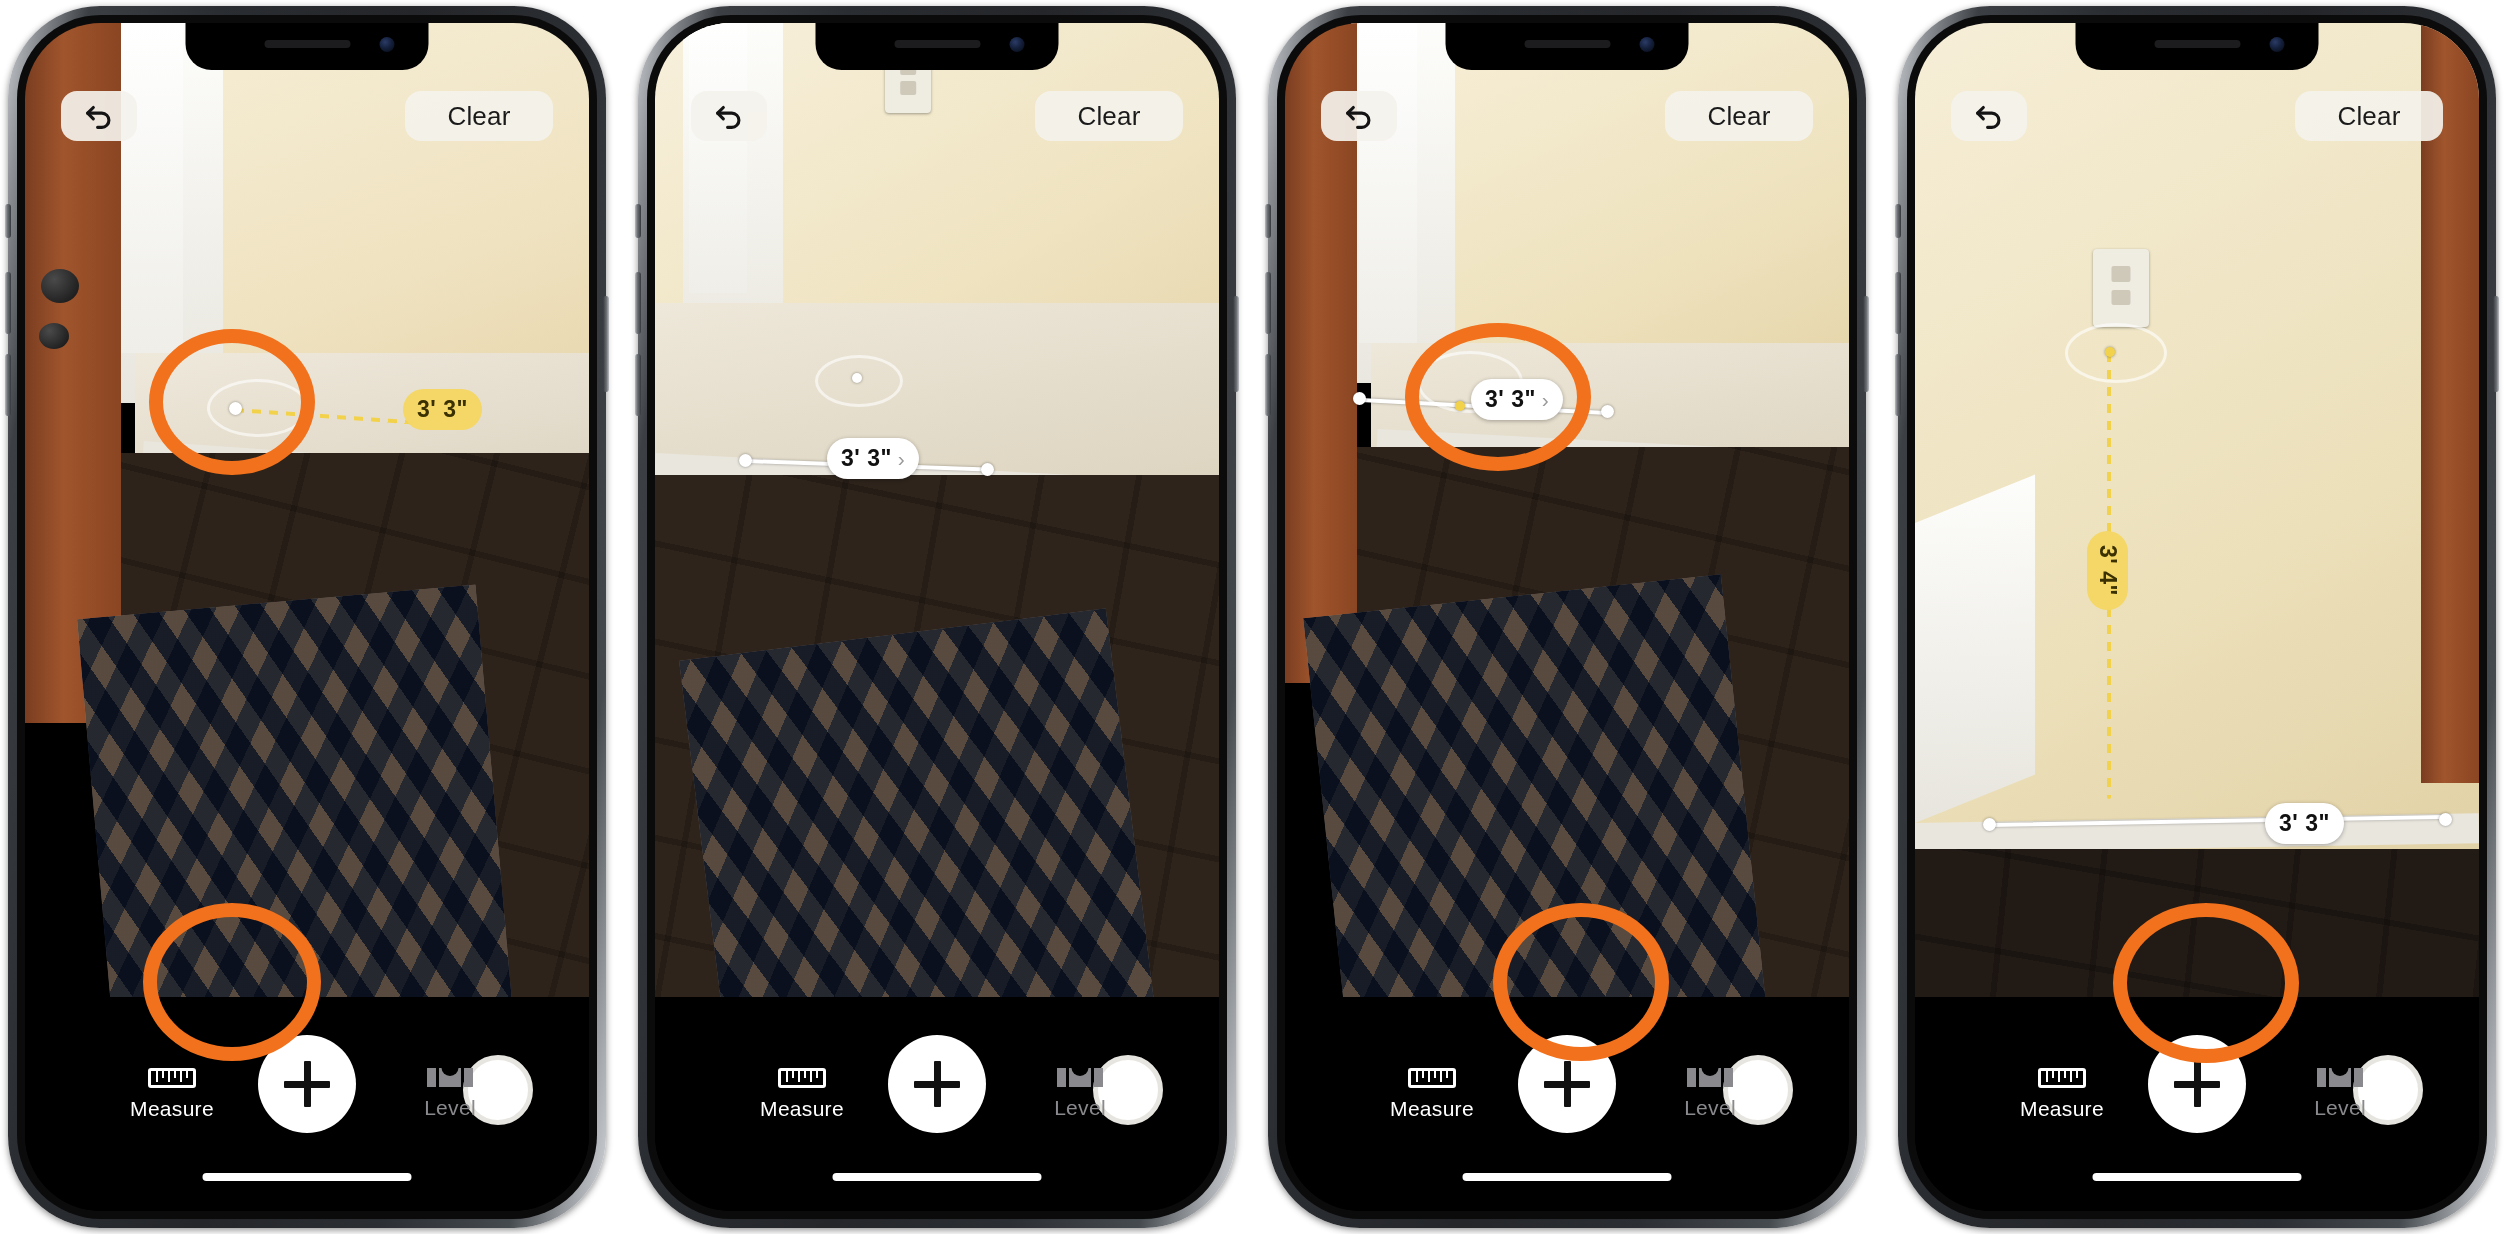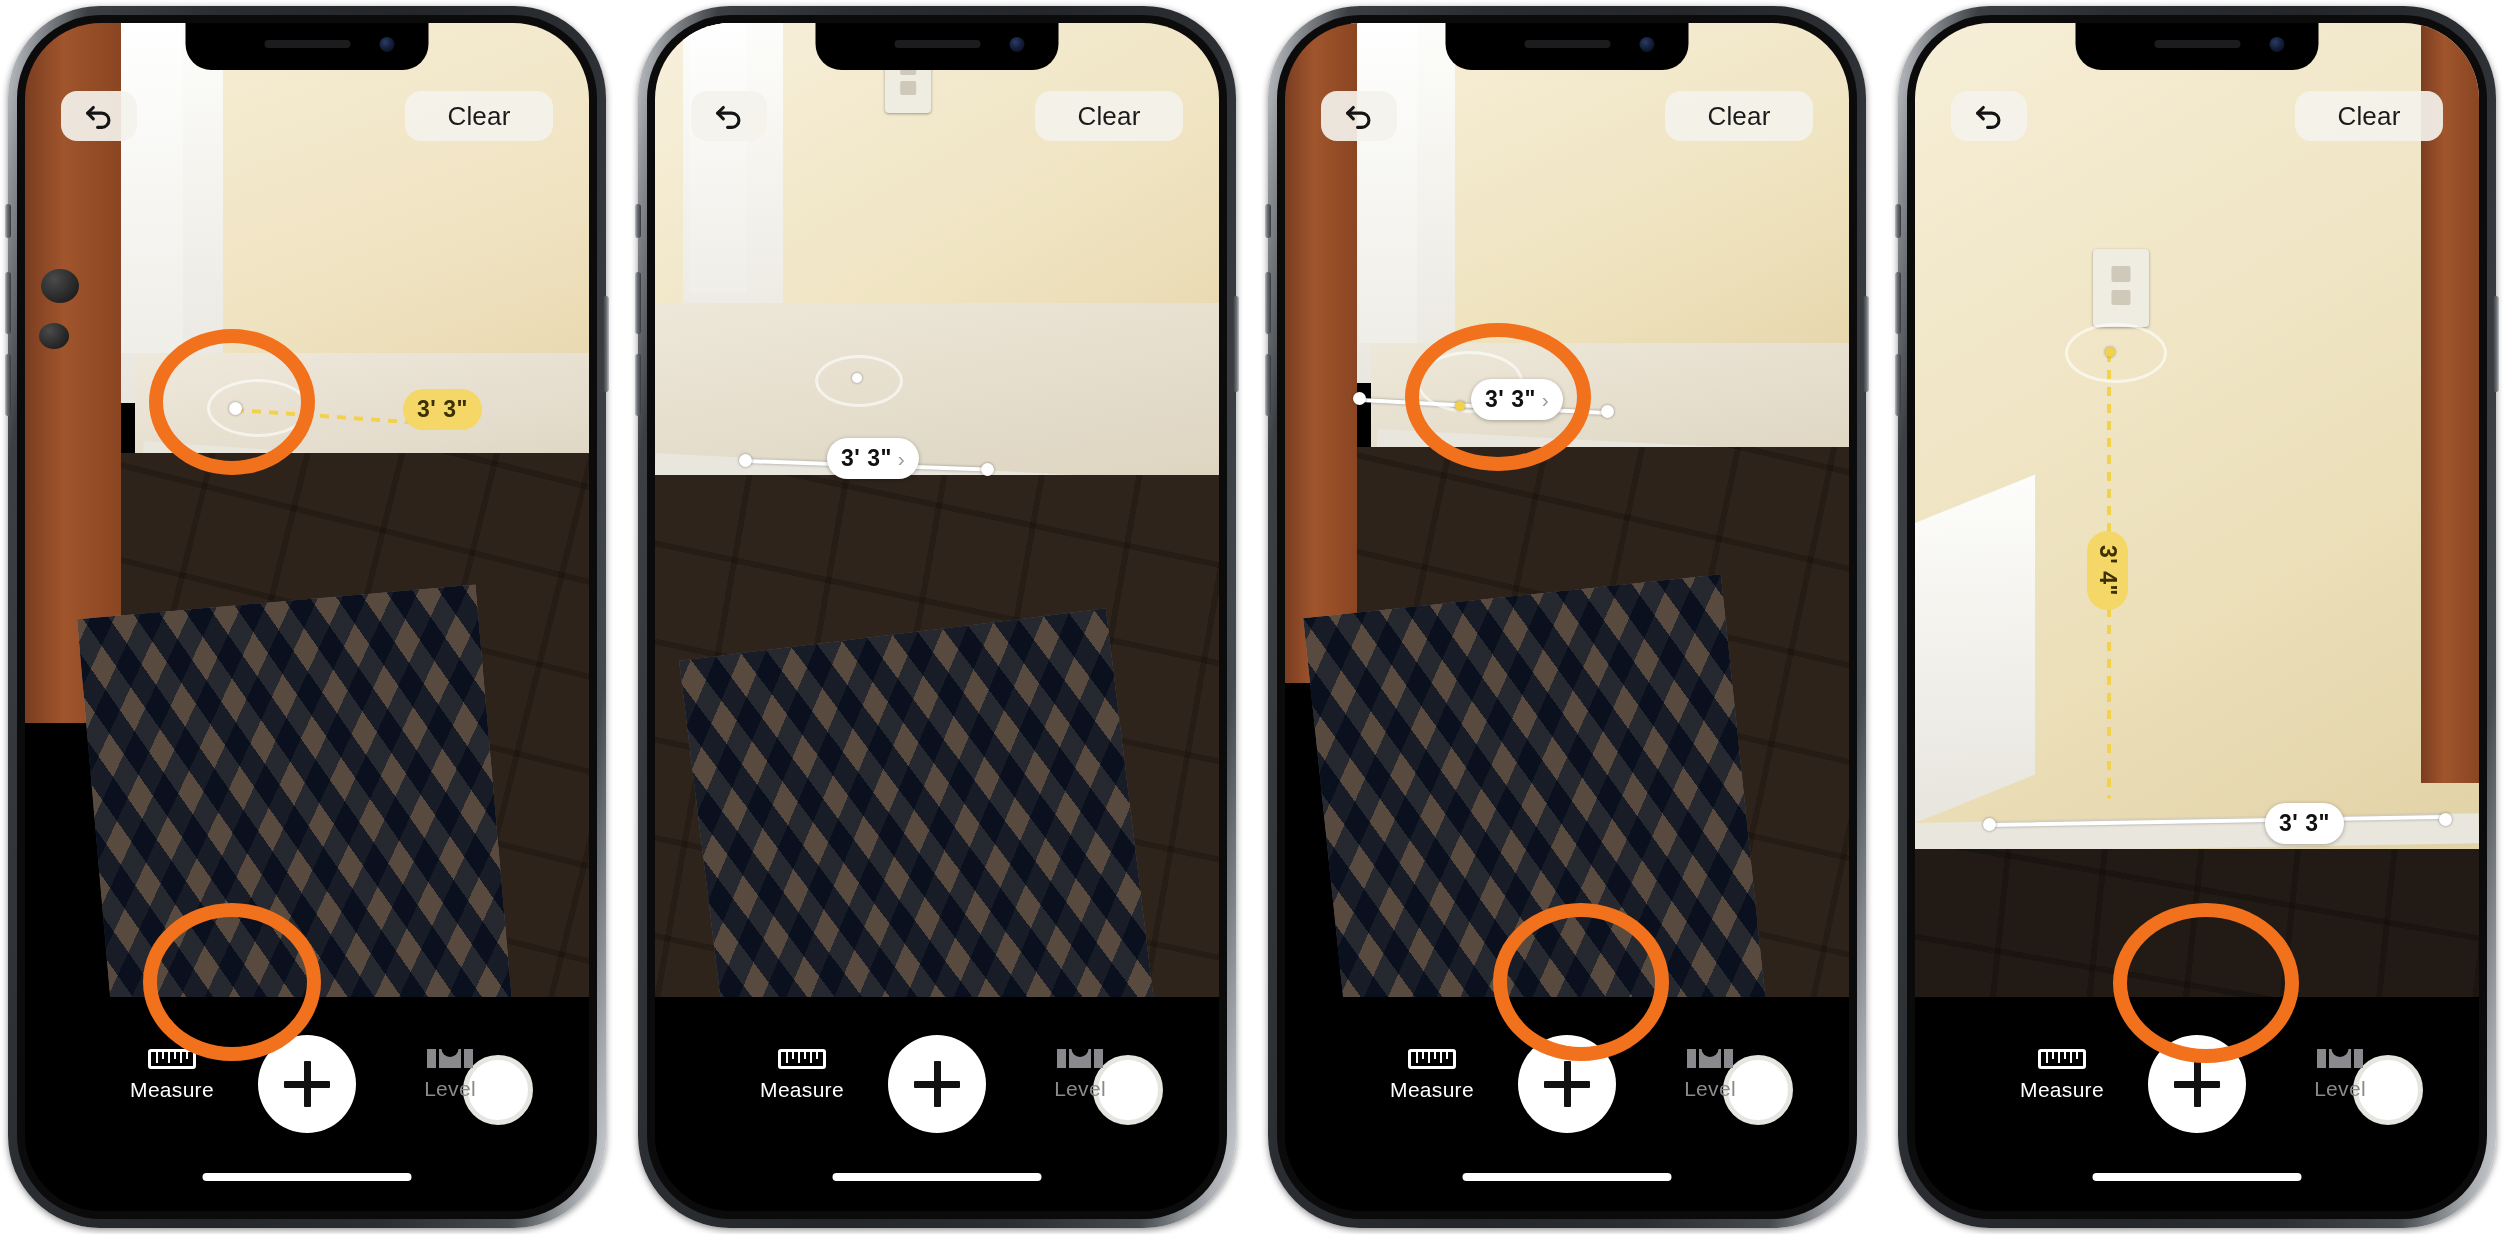--- a/index.html
+++ b/index.html
@@ -53,21 +53,21 @@
           border-radius:50%;background:#fff;display:flex;align-items:center;justify-content:center;z-index:30;
           box-shadow:0 1px 6px rgba(0,0,0,.3);}
   .addbtn .plus{position:relative;width:46px;height:46px;}
   .addbtn .plus:before,.addbtn .plus:after{content:"";position:absolute;background:#111;border-radius:1px;}
   .addbtn .plus:before{left:50%;top:0;width:7px;height:46px;margin-left:-3.5px;}
   .addbtn .plus:after{top:50%;left:0;height:7px;width:46px;margin-top:-3.5px;}
   .shutter{position:absolute;right:56px;bottom:86px;width:70px;height:70px;border-radius:50%;
            background:#fff;border:5px solid #e7e5df;box-sizing:border-box;z-index:30;}
 
   
-  .tabbar{position:absolute;left:8px;right:0;bottom:72px;height:96px;display:flex;z-index:30;}
+  .tabbar{position:absolute;left:8px;right:0;bottom:72px;height:96px;display:flex;z-index:30;align-items:center;}
   .tab{flex:1;display:flex;flex-direction:column;align-items:center;justify-content:flex-start;gap:9px;padding-top:6px;}
   .tab .lbl{font-size:21px;letter-spacing:.3px;}
   .tab.active .lbl{color:#fff;}
   .tab.inactive .lbl{color:#8a8a8e;}
   .ruler{width:48px;height:20px;border:3px solid #fff;border-radius:3px;box-sizing:border-box;
          position:relative;background:transparent;}
   .ruler i{position:absolute;top:0;width:2px;background:#fff;}
   .lvl{width:46px;height:19px;display:flex;align-items:stretch;gap:3px;}
   .lvl span{background:#8a8a8e;}
   .lvl .e{flex:0 0 9px;}

